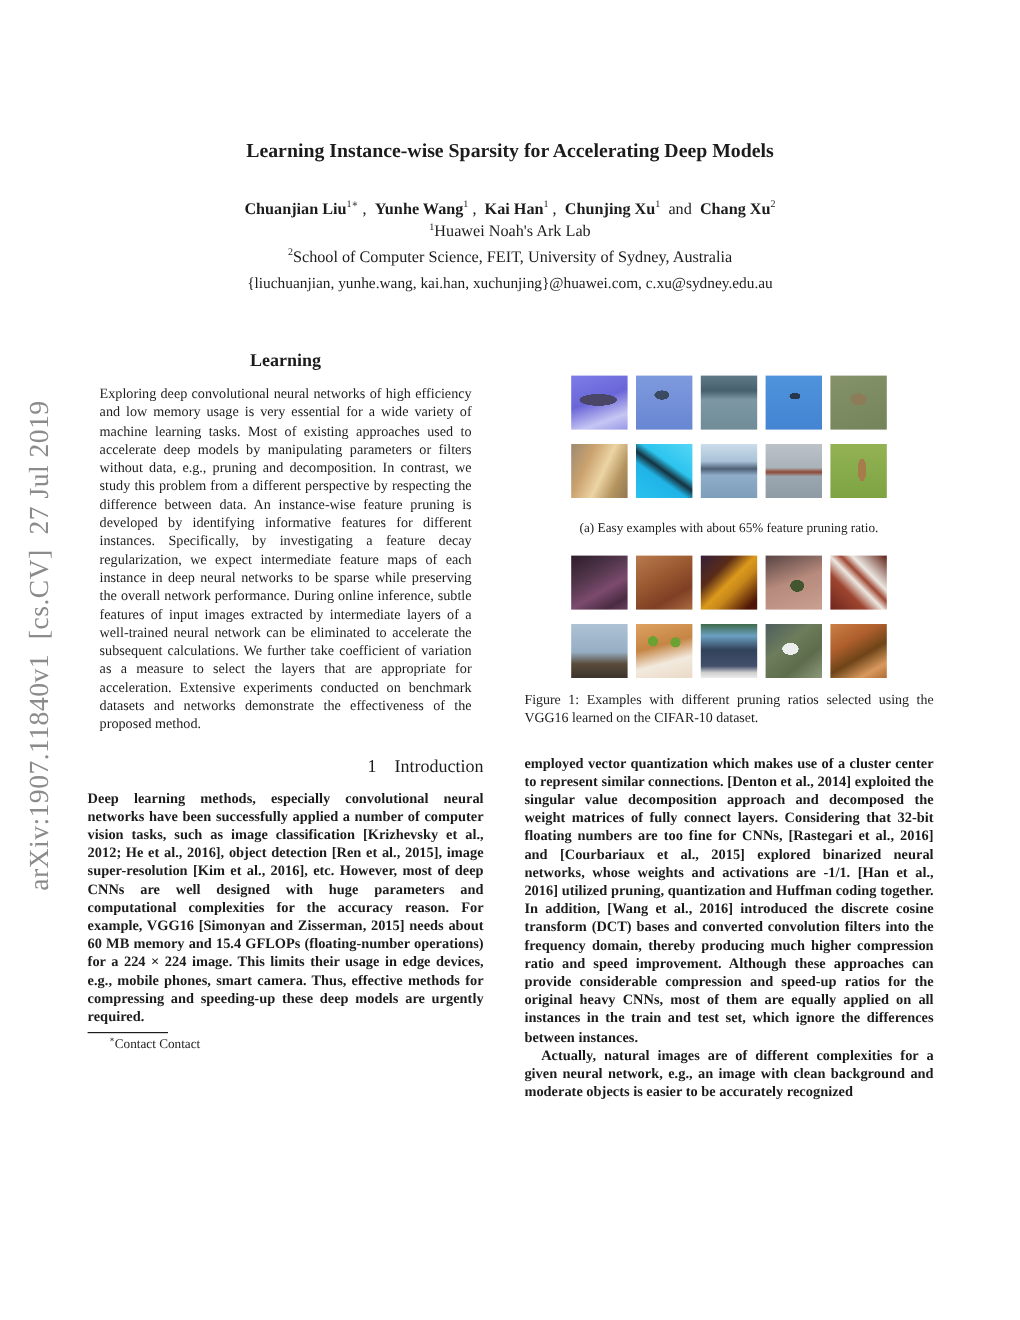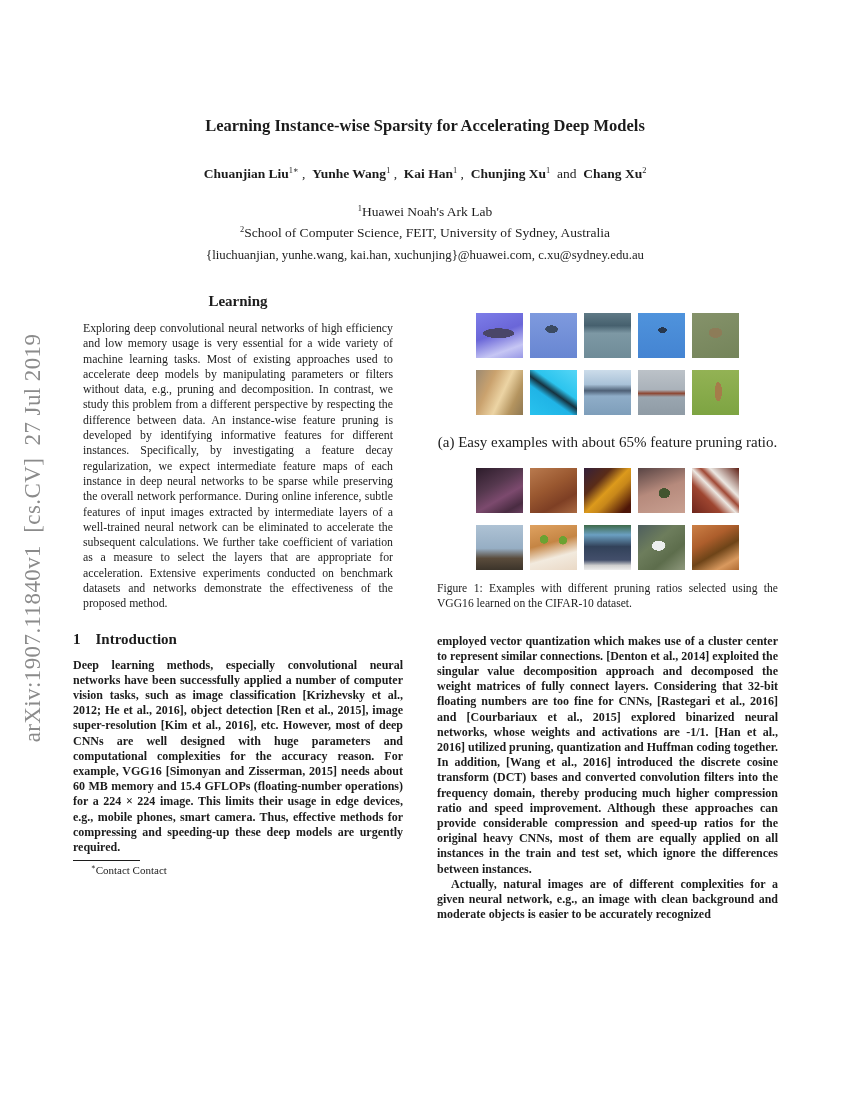--- a/index.html
+++ b/index.html
@@ -18,49 +18,49 @@
   }
 
   
   .paper-header { position:absolute; top:116px; left:40px; right:40px; text-align:center; }
   .title { margin:0; font-size:16.5px; font-weight:bold; }
   .authors { margin-top:30px; font-size:13.5px; }
   .author-name { font-weight:bold; }
   .author-sep { white-space:pre; }
   sup { vertical-align:super; font-size:0.62em; line-height:0; }
   .affiliation { margin-top:5px; font-size:13.5px; }
-  .affiliation.first { margin-top:22px; }
+  .affiliation.first { margin-top:3px; }
   .emails { margin-top:7px; font-size:12.8px; }
 
   
   .col-left  { position:absolute; left:73px;  top:293px; width:330px; }
   .col-right { position:absolute; left:437px; top:313px; width:341px; }
 
   .abstract-heading { text-align:center; font-weight:bold; font-size:15px; margin:0; }
   .abstract-text {
     margin:11px 10px 0 10px; font-size:11.8px; line-height:15.3px;
     text-align:justify;
   }
-  .section-heading { margin-top:19px; margin-bottom:10px; font-size:15px; font-weight:bold; }
+  .section-heading { margin-top:19px; margin-bottom:10px; font-size:15px; font-weight:normal;text-align:right; }
   .section-number { margin-right:15px; }
   .body-par { margin:0; font-size:12px; line-height:15.2px; text-align:justify;font-weight:bold; }
   .indent { text-indent:14px; }
 
   .footnote { margin-top:5px; }
   .footnote-rule { width:67px; border-top:1px solid #1c1c1c; margin-bottom:3px; }
   .footnote-text { font-size:11px; padding-left:18px; }
 
   
   .fig-grid {
     width:263px; margin:0 auto;
     display:flex; flex-wrap:wrap; gap:12px 7px; justify-content:flex-start;
   }
   .fig-grid.panel-b { margin-top:17px; }
   .tile { width:47px; height:45px; }
-  .subcaption { margin-top:19px; text-align:center; font-size:15px; }
+  .subcaption { margin-top:19px; text-align:center; font-size:11px; }
   .fig-caption { margin-top:12px; font-size:11.6px; line-height:14.8px; text-align:justify; }
   .col-right .body-par.first { margin-top:22px; }
 </style>
 </head>
 <body>
 
 <div class="page">
 
   <div class="arxiv-banner">arXiv:1907.11840v1  [cs.CV]  27 Jul 2019</div>
 

